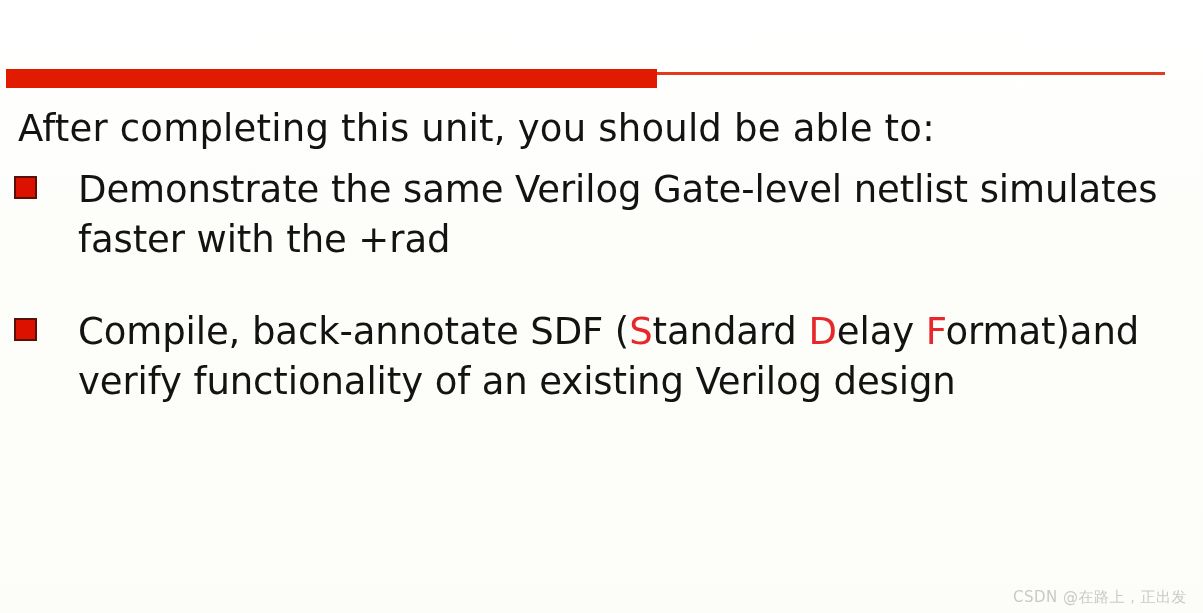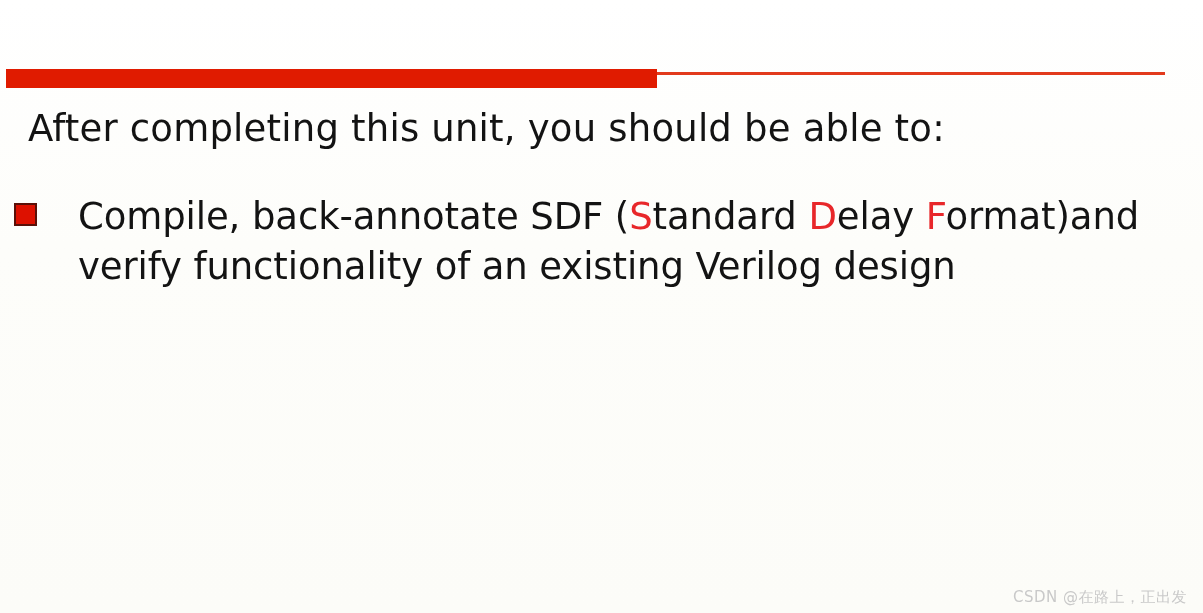--- a/index.html
+++ b/index.html
@@ -57,21 +57,21 @@
     left: 6px;
     top: 3px;
     width: 651px;
     height: 19px;
     background: #e01b00;
   }
 
   
   .intro {
     position: absolute;
-    left: 28px;
+    left: 18px;
     top: 107px;
     font-size: 37px;
     color: #131313;
     white-space: nowrap;
     font-family: "DejaVu Sans", sans-serif;
     letter-spacing: 0.2px;
   }
 
   
   .bullets {
@@ -133,20 +133,24 @@
   <div class="rule-wrap">
     <div class="rule-thin"></div>
     <div class="rule-thick"></div>
   </div>
 
   <div class="intro">After completing this unit, you should be able to:</div>
 
   <div class="bullets">
 
 
+    <div class="bullet-item b2">
+      <span class="bullet-marker"></span>
+      <div class="bullet-text"><span>Demonstrate the same Verilog Gate-level netlist simulates faster with the +rad</span></div>
+    </div>
 
     <div class="bullet-item b3">
       <span class="bullet-marker"></span>
       <div class="bullet-text"><span>Compile, back-annotate SDF (</span><span class="cap">S</span><span>tandard </span><span class="cap">D</span><span>elay </span><span class="cap">F</span><span>ormat)and verify functionality of an existing Verilog design</span></div>
     </div>
 
   </div>
 
   <div class="watermark">CSDN @在路上，正出发</div>
 

